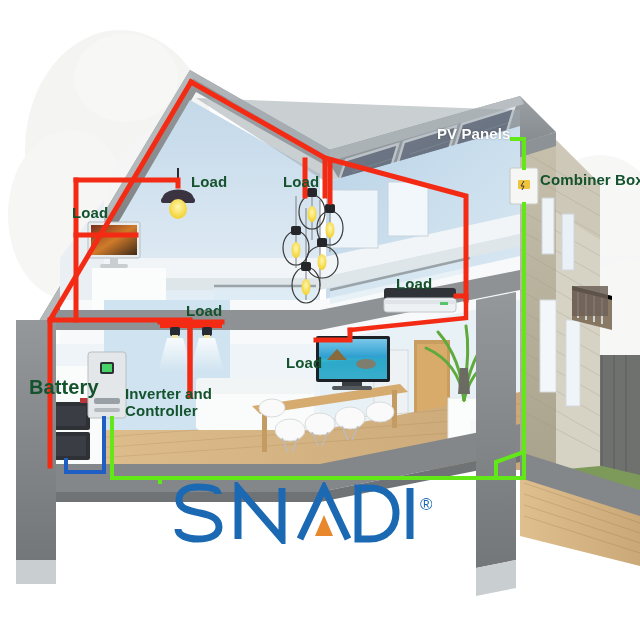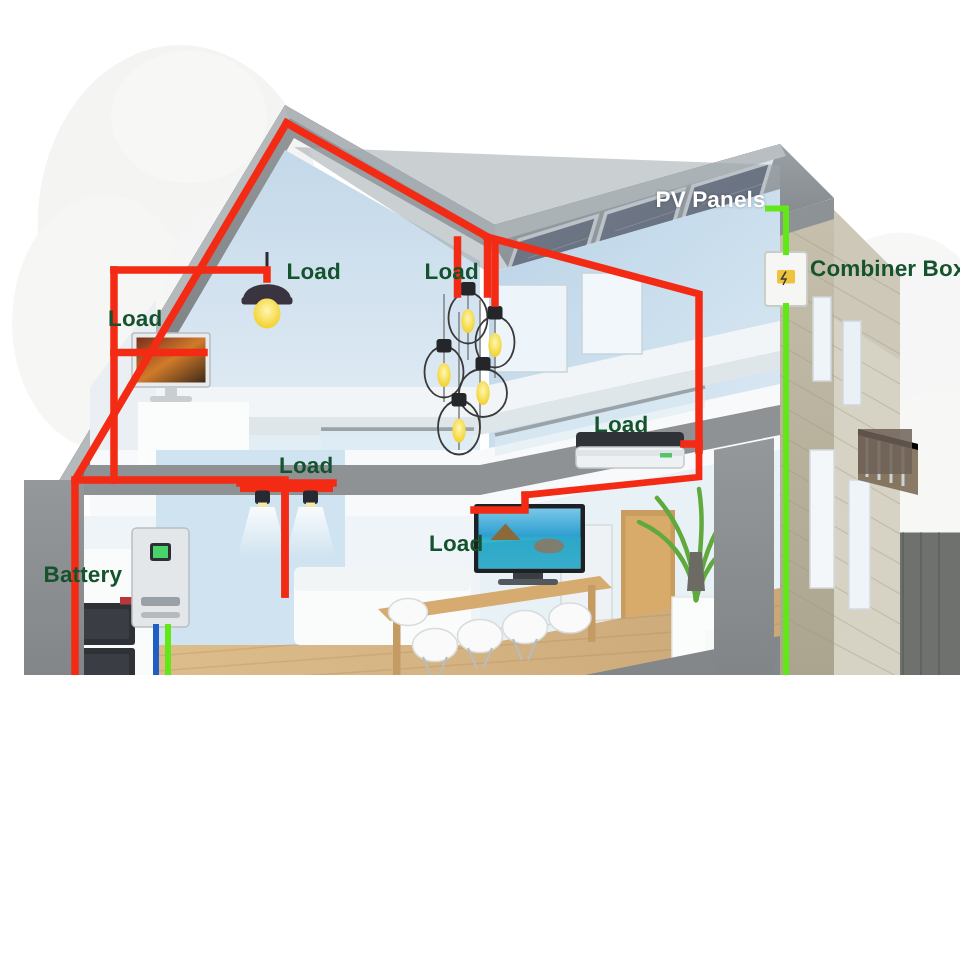--- a/index.html
+++ b/index.html
@@ -1,26 +1,26 @@
 <!DOCTYPE html>
 <html><head>
 <meta charset="utf-8">
 <style>
   html,body{margin:0;padding:0;background:#ffffff;}
   body{width:640px;height:640px;overflow:hidden;font-family:"Liberation Sans",sans-serif;}
-  #stage{position:relative;width:640px;height:450px;background:#ffffff;overflow:hidden;}
+  #stage{position:relative;width:640px;height:640px;background:#ffffff;overflow:hidden;}
   svg#scene{position:absolute;left:0;top:0;width:640px;height:640px;}
 
   .lbl{position:absolute;font-family:"Liberation Sans",sans-serif;color:#14532d;
        font-weight:600;white-space:pre;line-height:1.12;letter-spacing:.1px;}
   .lbl.white{color:#ffffff;text-shadow:0 0 2px rgba(0,0,0,.35);}
 
   #lbl-pv{left:437px;top:126px;font-size:15px;}
   #lbl-combiner{left:540px;top:172px;font-size:15px;}
-  #lbl-battery{left:29px;top:376px;font-size:15px;}
+  #lbl-battery{left:29px;top:376px;font-size:20px;}
   #lbl-inverter{left:125px;top:386px;font-size:15px;}
   #lbl-load-1{left:72px;top:205px;font-size:15px;}
   #lbl-load-2{left:191px;top:174px;font-size:15px;}
   #lbl-load-3{left:283px;top:174px;font-size:15px;}
   #lbl-load-4{left:396px;top:276px;font-size:15px;}
   #lbl-load-5{left:186px;top:303px;font-size:15px;}
   #lbl-load-6{left:286px;top:355px;font-size:15px;}
 
   #logo{position:absolute;left:172px;top:482px;width:260px;height:62px;}
   #logo svg{width:100%;height:100%;display:block;}
@@ -412,20 +412,22 @@
       <path d="M160 478 L112 478 L112 418"></path>
     </g>
     <g fill="none" stroke="#63E817" stroke-width="4" stroke-linecap="square">
       <path d="M112 478 L496 478 L496 462 L524 452"></path>
     </g>
   </svg>
 
   <div class="lbl white" id="lbl-pv">PV Panels</div>
   <div class="lbl" id="lbl-combiner">Combiner Box</div>
   <div class="lbl" id="lbl-battery">Battery</div>
+  <div class="lbl" id="lbl-inverter" style="white-space:pre-line;">Inverter and
+Controller</div>
 
   <div class="lbl" id="lbl-load-1">Load</div>
   <div class="lbl" id="lbl-load-2">Load</div>
   <div class="lbl" id="lbl-load-3">Load</div>
   <div class="lbl" id="lbl-load-4">Load</div>
   <div class="lbl" id="lbl-load-5">Load</div>
   <div class="lbl" id="lbl-load-6">Load</div>
 
   <div id="logo">
     <svg viewBox="0 0 260 62">

